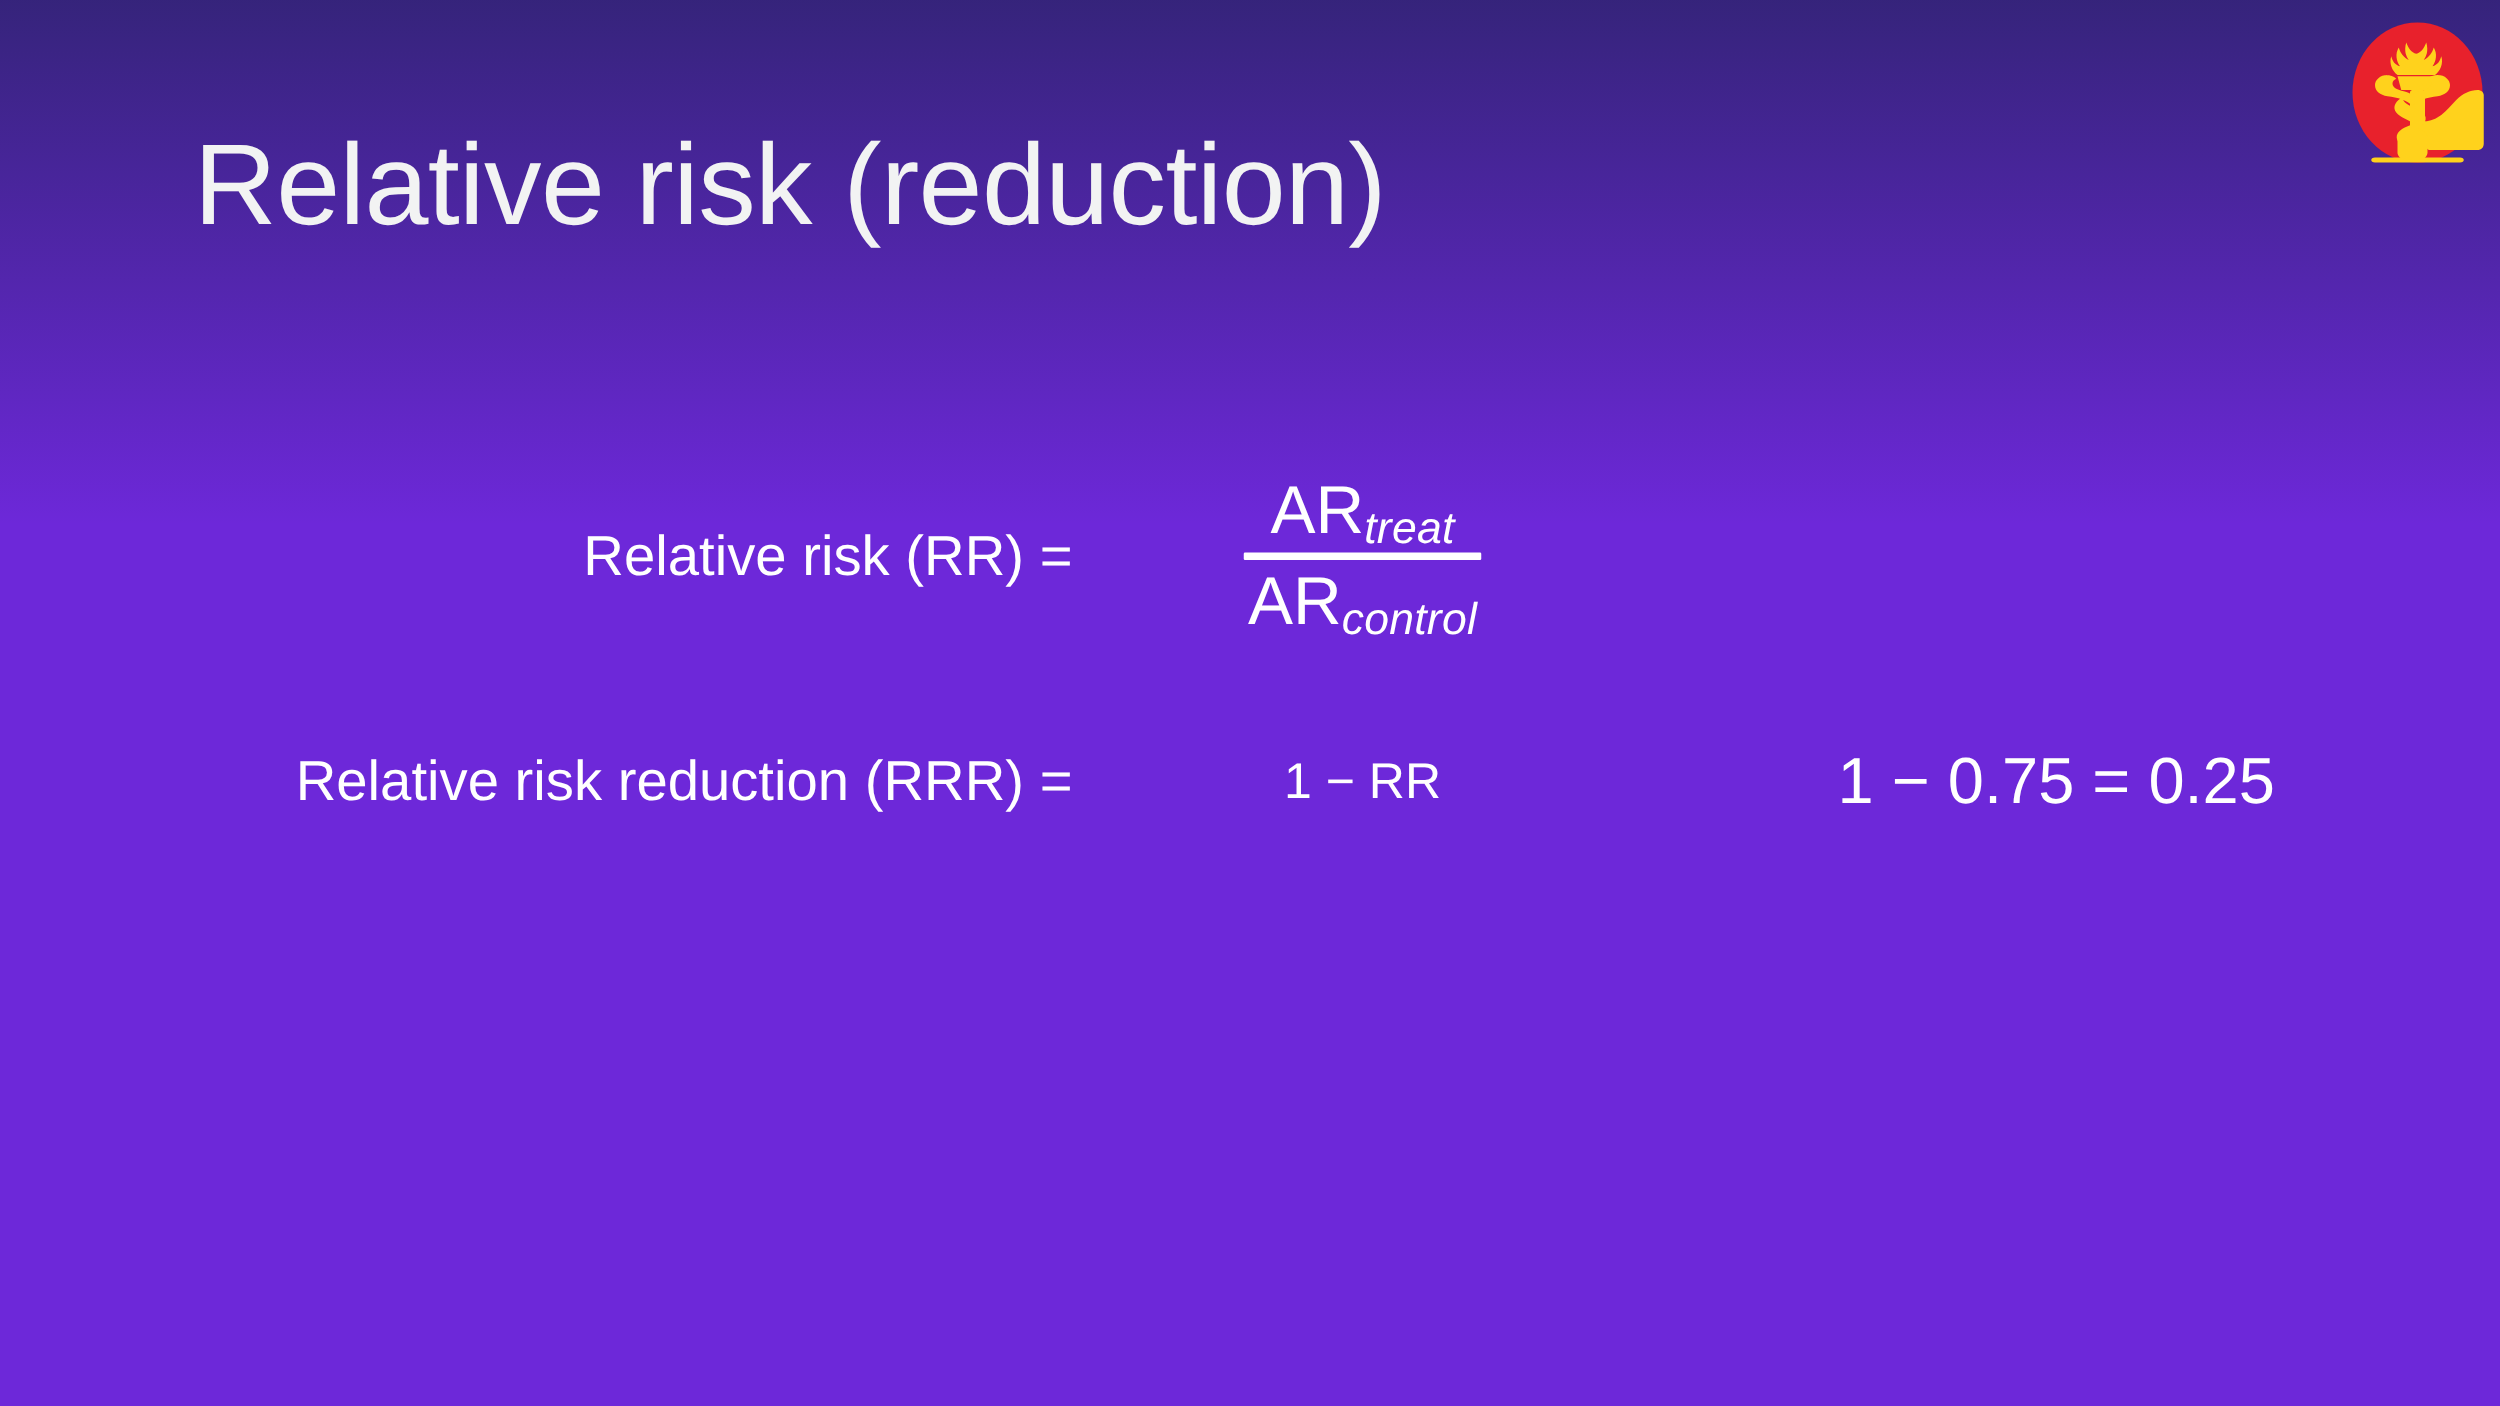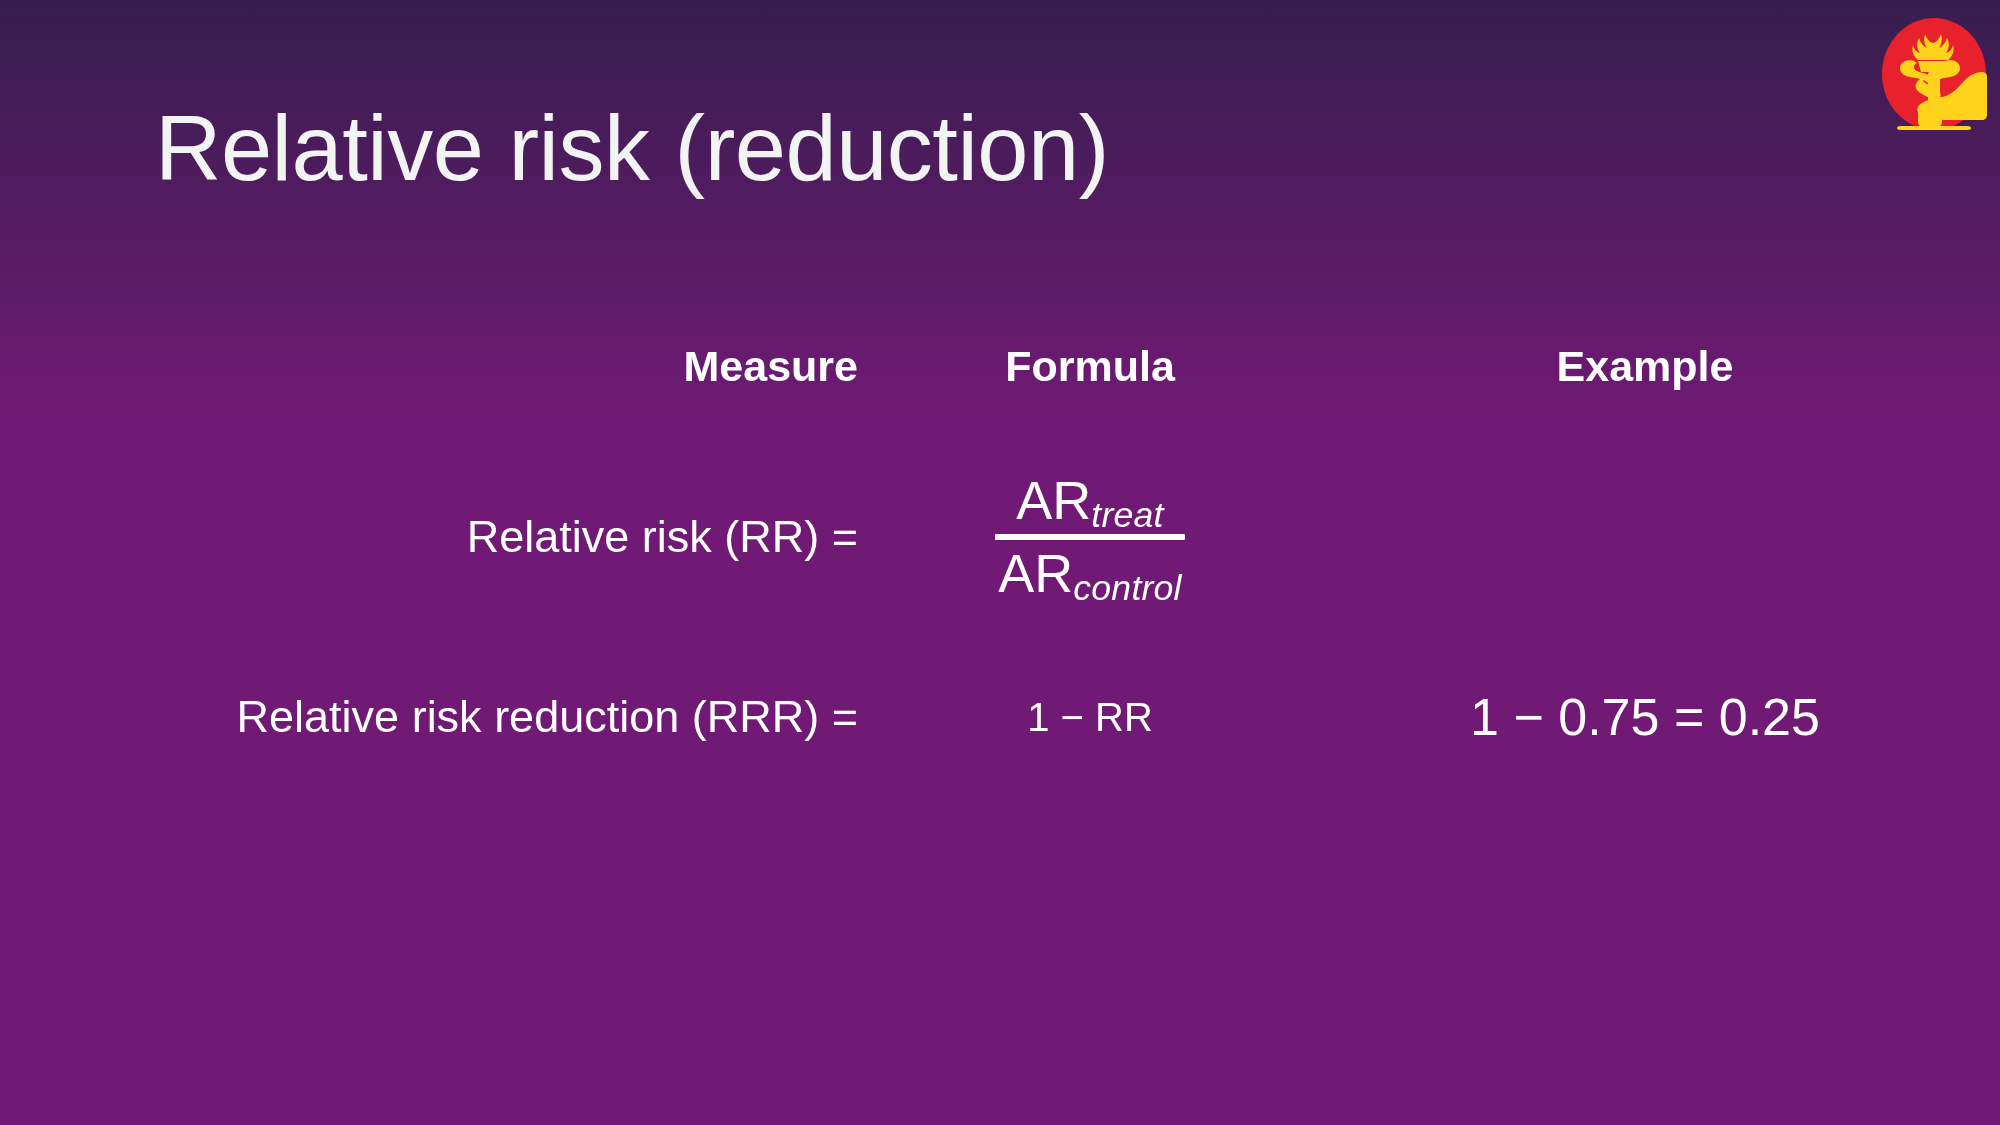--- a/index.html
+++ b/index.html
@@ -7,21 +7,21 @@
     padding: 0;
     background: #0c2b3b;
   }
   .slide {
     position: relative;
     width: 2000px;
     height: 1125px;
     overflow: hidden;
     font-family: "Liberation Sans", sans-serif;
     
-    background-color: #701a75;
+    background-color: #6d28d9;
     background-image:
       radial-gradient(ellipse 115% 78% at 52% 112%,
           #2285b0 0%,
           #1d77a0 14%,
           #186party 0%,
           #17658a 32%,
           #14536f 52%,
           #113f57 72%,
           #0f3348 88%,
           #0d2d40 100%);
@@ -188,31 +188,20 @@
         <path d="M55 88c-4 0-7 3-7 6v12c0 3 3 6 7 6h10c4 0 7-3 7-6V94c0-3-3-6-7-6z"></path>
 
         <rect x="60" y="100" width="8" height="12" rx="1"></rect>
         <path d="M30 110h68c2 0 3 1 3 2s-1 2-3 2H30c-2 0-3-1-3-2s1-2 3-2z"></path>
       </g>
     </svg>
   </div>
 
   <div class="table">
 
-    <div class="row header-row">
-      <div class="col-measure">
-        <span class="header-cell">Measure</span>
-      </div>
-      <div class="col-formula">
-        <span class="header-cell">Formula</span>
-      </div>
-      <div class="col-example">
-        <span class="header-cell">Example</span>
-      </div>
-    </div>
 
     <div class="row body-row-1">
       <div class="col-measure">
         <span class="cell-label">Relative risk (RR) =</span>
       </div>
 
       <div class="col-formula">
         <span class="frac ar-frac mathsans">
           <span class="num"><span>AR</span><span class="sub">treat</span></span>
           <span class="bar"></span>

